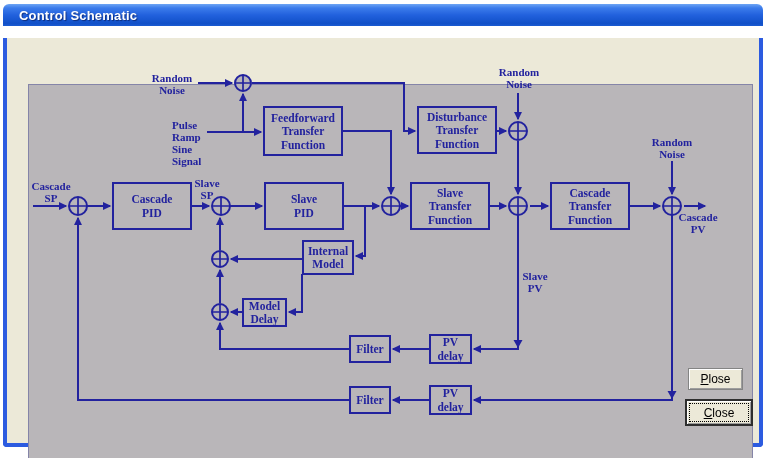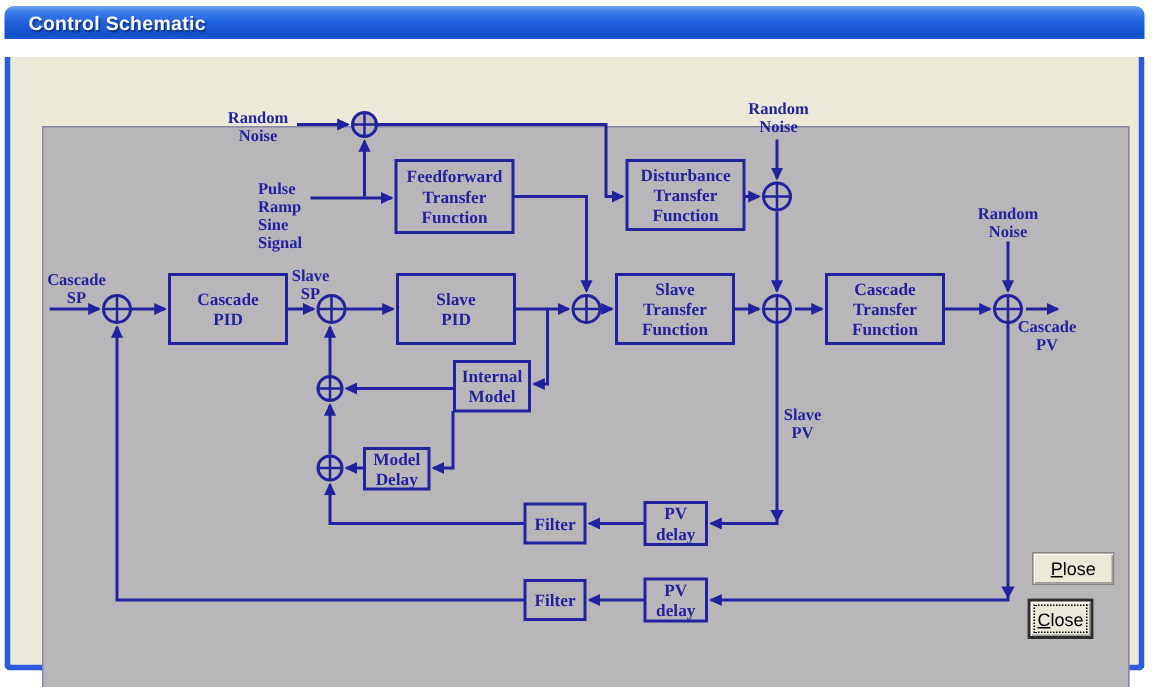--- a/index.html
+++ b/index.html
@@ -16,21 +16,21 @@
   .panel{position:absolute;left:21px;top:46px;width:725px;height:386px;box-sizing:border-box;
         background:#b9b6b9;border:1px solid #8585a8;}
   .canvas{position:absolute;left:0;top:0;width:768px;height:458px;z-index:5;pointer-events:none;}
   .canvas text.blk{font-family:"Liberation Serif",serif;font-weight:bold;font-size:11.5px;}
   .canvas text.lbl{font-family:"Liberation Serif",serif;font-weight:bold;font-size:11px;}
   .btn{position:absolute;z-index:10;background:#ece9d8;color:#000;cursor:pointer;
         font-family:"Liberation Sans",sans-serif;font-size:12px;
         display:flex;align-items:center;justify-content:center;padding:0;box-sizing:border-box;}
   .btn-print{left:688px;top:368px;width:55px;height:22px;border:1px solid #848484;
         box-shadow:inset 1px 1px 0 #ffffff,inset -1px -1px 0 #9d9d9d;}
-  .btn-close{left:685px;top:399px;width:44px;height:27px;border:2px solid #2e2e2e;
+  .btn-close{left:685px;top:399px;width:68px;height:27px;border:2px solid #2e2e2e;
         box-shadow:inset 1px 1px 0 #ffffff,inset -1px -1px 0 #9d9d9d;
         outline:1px dotted #000;outline-offset:-5px;}
 </style>
 </head>
 <body>
 
 <div class="page">
 
   <div class="titlebar">
     <span class="title-text">Control Schematic</span>

